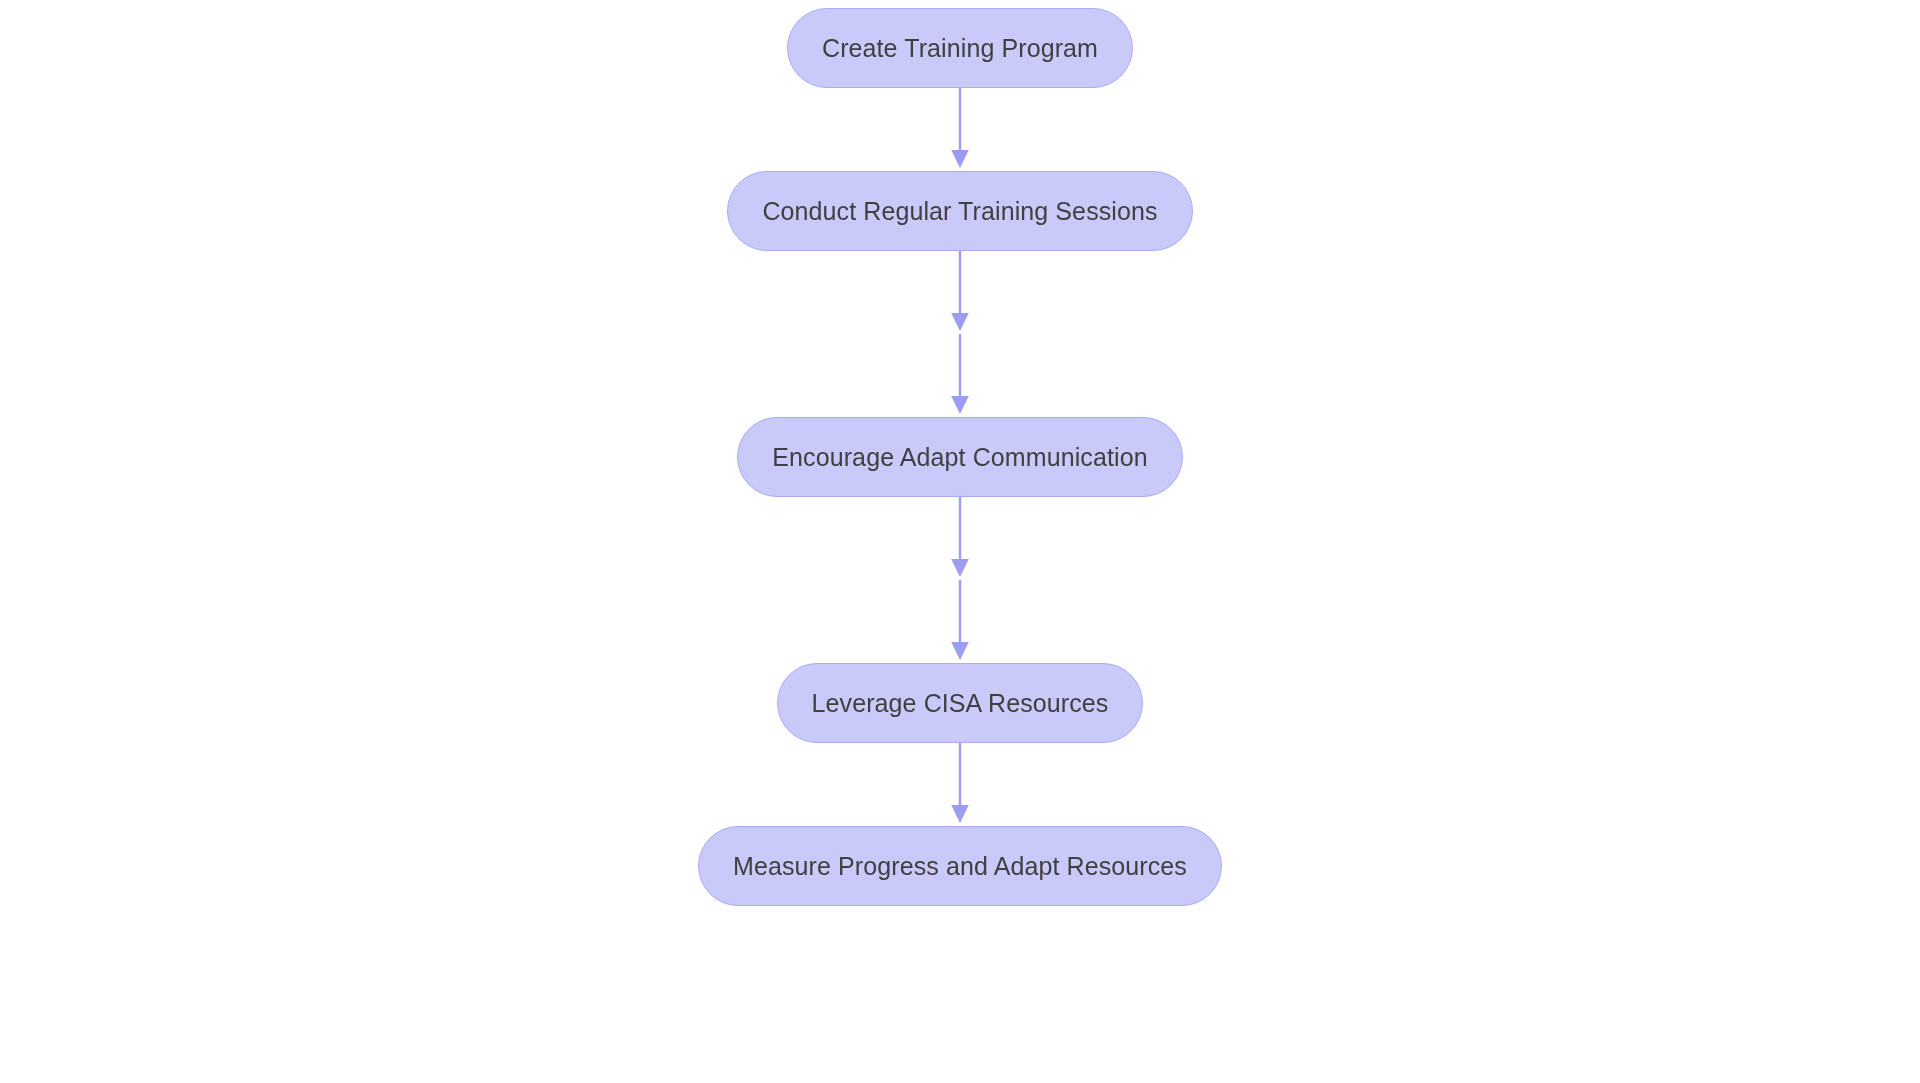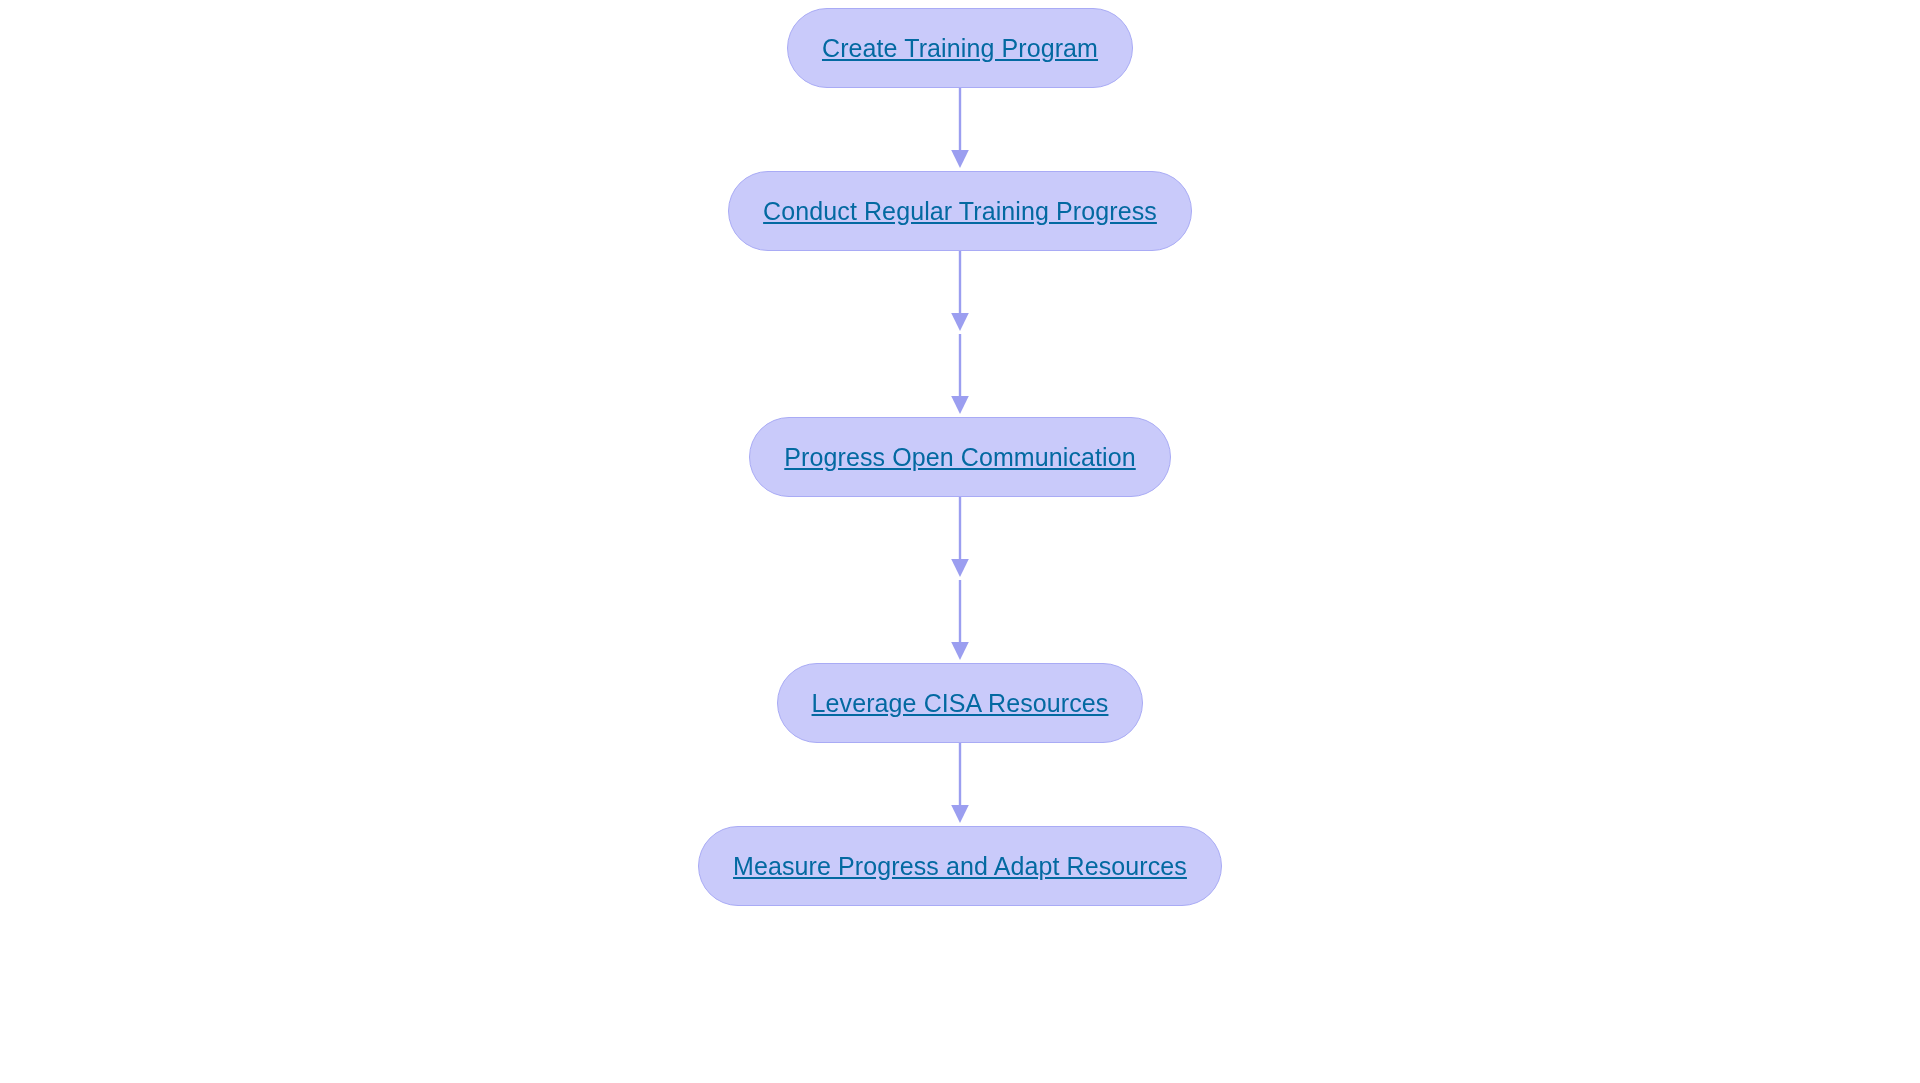--- a/index.html
+++ b/index.html
@@ -51,24 +51,23 @@
     padding: 0 34px;
     white-space: nowrap;
     flex: 0 0 auto;
   }
 
   .node-label {
     font-family: "Liberation Sans", sans-serif;
     font-size: 25px;
     font-weight: 400;
     letter-spacing: 0.1px;
-    color: #0369a1;
+    color: #404040;
     line-height: 1;
     user-select: none;
-    text-decoration: underline;
   }
 
   
   .connector {
     position: relative;
     width: 28px;
     height: 83px;
     flex: 0 0 auto;
     display: block;
   }
@@ -90,40 +89,40 @@
     </div>
 
     <div class="connector">
       <svg viewBox="0 0 28 83" xmlns="http://www.w3.org/2000/svg" aria-hidden="true">
         <line x1="14" y1="0" x2="14" y2="63" stroke="#9b9ef0" stroke-width="2.4"></line>
         <polygon points="14,80 5.2,62 22.8,62" fill="#9b9ef0"></polygon>
       </svg>
     </div>
 
     <div class="node">
-      <span class="node-label">Conduct Regular Training Progress</span>
+      <span class="node-label">Conduct Regular Training Sessions</span>
     </div>
 
     <div class="connector">
       <svg viewBox="0 0 28 83" xmlns="http://www.w3.org/2000/svg" aria-hidden="true">
         <line x1="14" y1="0" x2="14" y2="63" stroke="#9b9ef0" stroke-width="2.4"></line>
         <polygon points="14,80 5.2,62 22.8,62" fill="#9b9ef0"></polygon>
       </svg>
     </div>
 
 
     <div class="connector">
       <svg viewBox="0 0 28 83" xmlns="http://www.w3.org/2000/svg" aria-hidden="true">
         <line x1="14" y1="0" x2="14" y2="63" stroke="#9b9ef0" stroke-width="2.4"></line>
         <polygon points="14,80 5.2,62 22.8,62" fill="#9b9ef0"></polygon>
       </svg>
     </div>
 
     <div class="node">
-      <span class="node-label">Progress Open Communication</span>
+      <span class="node-label">Encourage Adapt Communication</span>
     </div>
 
     <div class="connector">
       <svg viewBox="0 0 28 83" xmlns="http://www.w3.org/2000/svg" aria-hidden="true">
         <line x1="14" y1="0" x2="14" y2="63" stroke="#9b9ef0" stroke-width="2.4"></line>
         <polygon points="14,80 5.2,62 22.8,62" fill="#9b9ef0"></polygon>
       </svg>
     </div>
 
 

